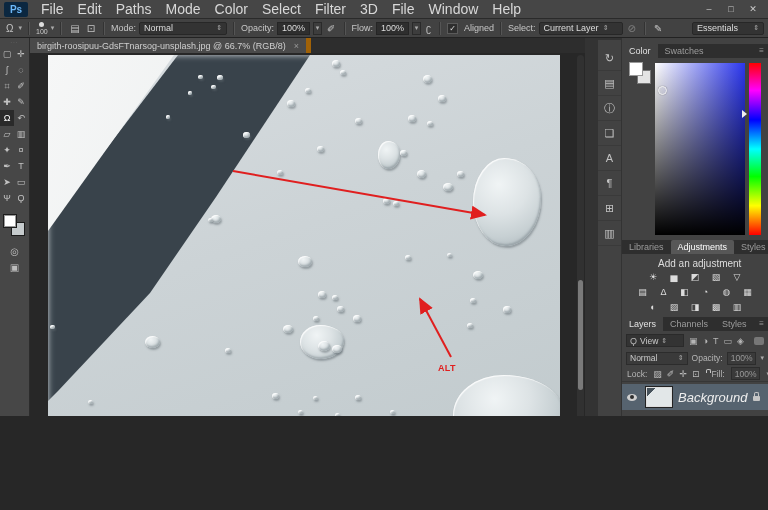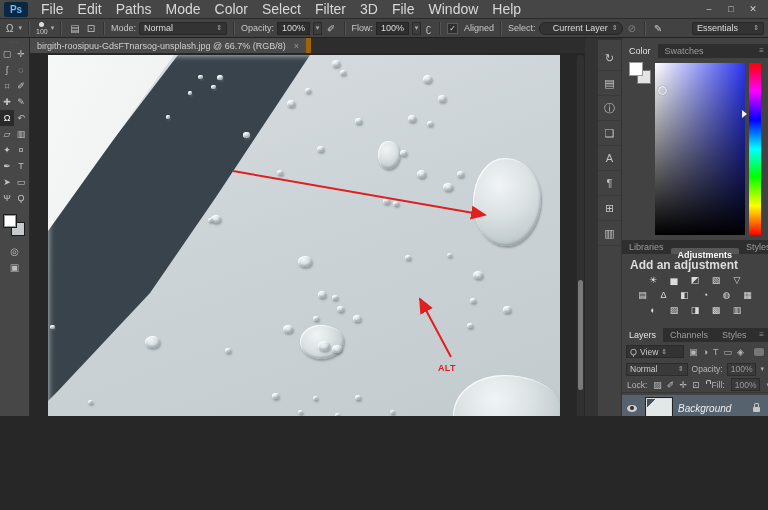--- a/index.html
+++ b/index.html
@@ -61,51 +61,51 @@
   .docinfo{margin-left:56px;}
   .flyout{margin-left:20px;color:#bdbdbd;font-size:8px;}
   
   .dock{position:absolute;left:585px;top:38px;width:183px;height:472px;background:#333;}
   .dockstrip{position:absolute;left:13px;top:2px;width:23px;height:460px;background:#424242;display:flex;flex-direction:column;align-items:center;padding-top:6px;box-sizing:border-box;}
   .dsicon{color:#c2c2c2;font-size:11px;height:24px;line-height:24px;width:100%;text-align:center;border-bottom:1px solid #3a3a3a;}
   .panelcol{position:absolute;left:37px;top:0;width:146px;height:472px;background:#424242;}
   .ptabs{display:flex;background:#2e2e2e;height:14px;font-size:9px;color:#9c9c9c;align-items:stretch;}
   .ptab{padding:0 7px;line-height:14px;white-space:nowrap;}
   .ptab.active{background:#424242;color:#e2e2e2;}
-  .ptab.active2{background:#575757;color:#fff;font-weight:bold;border-radius:2px 2px 0 0;margin-top:8px;}
+  .ptab.active2{background:#575757;color:#fff;font-weight:normal;border-radius:2px 2px 0 0;}
   .pmenu{margin-left:auto;color:#999;font-size:8px;padding-right:4px;line-height:14px;}
   .colortabs{margin-top:6px;}
   .colorbody{position:relative;height:182px;}
   .minifg{position:absolute;left:7px;top:4px;width:12px;height:12px;background:#fff;border:1px solid #999;z-index:2;}
   .minibg{position:absolute;left:15px;top:12px;width:12px;height:12px;background:#e4e4e4;border:1px solid #777;}
   .gradbox{position:absolute;left:33px;top:5px;width:90px;height:172px;background-image:linear-gradient(to bottom,rgba(0,0,0,0),#000),linear-gradient(to right,#fff,#2b36ee);}
   .pickring{position:absolute;left:3px;top:23px;width:7px;height:7px;border:1px solid #f2f2f2;border-radius:50%;box-shadow:0 0 1px rgba(0,0,0,.6);}
   .huebar{position:absolute;left:127px;top:5px;width:12px;height:172px;background:linear-gradient(to bottom,#f00 0%,#f0f 16%,#00f 33%,#0ff 50%,#0f0 66%,#ff0 83%,#f00 100%);}
   .hueslider{position:absolute;left:120px;top:52px;width:0;height:0;border-top:4px solid transparent;border-bottom:4px solid transparent;border-left:5px solid #f0f0f0;}
-  .adjheader{font-size:12px;font-weight:bold;color:#ddd;padding:4px 0 2px 8px;}
+  .adjheader{font-size:10px;font-weight:normal;color:#ddd;padding:4px 0 2px 8px;margin-left:28px;}
   .adjrow{display:flex;justify-content:center;gap:8px;margin-bottom:3px;}
   .adjicon{width:13px;height:12px;color:#dcdcdc;font-size:9px;display:flex;align-items:center;justify-content:center;}
   .lfilter{display:flex;align-items:center;gap:5px;padding:2px 4px;height:15px;}
   .kindsel{background:#333;border:1px solid #2a2a2a;height:13px;font-size:8.5px;color:#ccc;display:inline-flex;align-items:center;gap:3px;padding:0 3px;width:58px;box-sizing:border-box;}
   .ficon{color:#b5b5b5;font-size:9px;}
   .ltoggle{margin-left:auto;width:10px;height:8px;background:#777;border-radius:2px;}
   .lblend{display:flex;align-items:center;gap:4px;padding:0 4px;height:16px;font-size:8.5px;color:#b5b5b5;}
   .blendsel{background:#3a3a3a;border:1px solid #2c2c2c;width:68px;height:13px;font-size:8.5px;color:#ccc;display:inline-flex;align-items:center;justify-content:space-between;padding:0 3px;box-sizing:border-box;}
   .opbox{background:#3a3a3a;border:1px solid #2c2c2c;padding:0 3px;color:#999;height:13px;display:inline-flex;align-items:center;box-sizing:border-box;}
   .llock{display:flex;align-items:center;gap:6px;padding:0 5px;height:15px;font-size:8.5px;color:#b5b5b5;}
   .lockicon{font-size:9px;color:#bbb;}
   .padlock{position:relative;width:7px;height:5px;background:#c6c6c6;border-radius:1px;display:inline-block;margin-top:3px;}
   .padlock::before{content:"";position:absolute;left:1px;top:-4px;width:3px;height:3px;border:1px solid #c6c6c6;border-bottom:none;border-radius:2px 2px 0 0;}
   .layerlist{position:relative;height:104px;background:#424242;border-top:1px solid #363636;border-bottom:1px solid #363636;}
   .layerrow{position:absolute;left:0;top:2px;width:100%;height:26px;background:#56636f;display:flex;align-items:center;}
   .eyebox{width:20px;display:flex;justify-content:center;}
   .eye{width:10px;height:7px;background:#cfcfcf;border-radius:50%;position:relative;}
   .eye::after{content:"";position:absolute;left:3px;top:1.5px;width:4px;height:4px;background:#2e2e2e;border-radius:50%;}
   .thumb{width:26px;height:20px;margin:0 6px 0 4px;background:linear-gradient(135deg,#46525b 0 20%,#e2e7e8 20%);border:1px solid #ddd;box-shadow:0 0 0 1px #222;box-sizing:border-box;}
-  .lname{font-size:10px;color:#eee;font-style:italic;}
+  .lname{font-size:13px;color:#eee;font-style:italic;}
   .rowlock{margin-left:auto;margin-right:8px;}
   .lbottom{display:flex;align-items:center;justify-content:center;gap:9px;height:17px;border-top:1px solid #333;color:#ababab;font-size:9px;}
   .dockfoot{position:absolute;left:37px;top:459px;width:146px;height:13px;background:#2f2f2f;}
 </style>
 </head>
 <body>
 
 <div id="app">
 
   <div class="menubar">
@@ -157,21 +157,21 @@
     <span class="sep"></span>
     <span>Flow:</span>
     <span class="valbox">100%</span>
     <span class="caretbtn">▾</span>
     <span class="obicon">ʗ</span>
     <span class="sep"></span>
     <span class="checkbox">✓</span>
     <span>Aligned</span>
     <span class="sep"></span>
     <span>Select:</span>
-    <span class="sel" style="width:84px;justify-content:flex-end;border-radius:6px;">
+    <span class="sel" style="width:84px;justify-content:flex-start;">
       <span>Current Layer</span>
       <span class="cg">⇕</span>
     </span>
     <span class="obicon dim">⊘</span>
     <span class="sep"></span>
     <span class="obicon">✎</span>
     <span class="spacer"></span>
     <span class="sel" style="width:72px;justify-content:space-between;">
       <span>Essentials</span>
       <span class="cg">⇕</span>
@@ -359,21 +359,21 @@
         <div class="adjrow">
 
         <span class="adjicon">◐</span>
             <span class="adjicon">▨</span>
             <span class="adjicon">◨</span>
             <span class="adjicon">▩</span>
             <span class="adjicon">▥</span>
           </div>
       </div>
 
-      <div class="ptabs" style="margin-top:12px;">
+      <div class="ptabs" style="margin-top:4px;">
         <span class="ptab active">Layers</span>
         <span class="ptab">Channels</span>
         <span class="ptab">Styles</span>
         <span class="pmenu">≡</span>
       </div>
       <div class="lfilter">
         <span class="kindsel">
           <span class="ficon">Ϙ</span>
           <span>View</span>
           <span class="cg">⇕</span>

